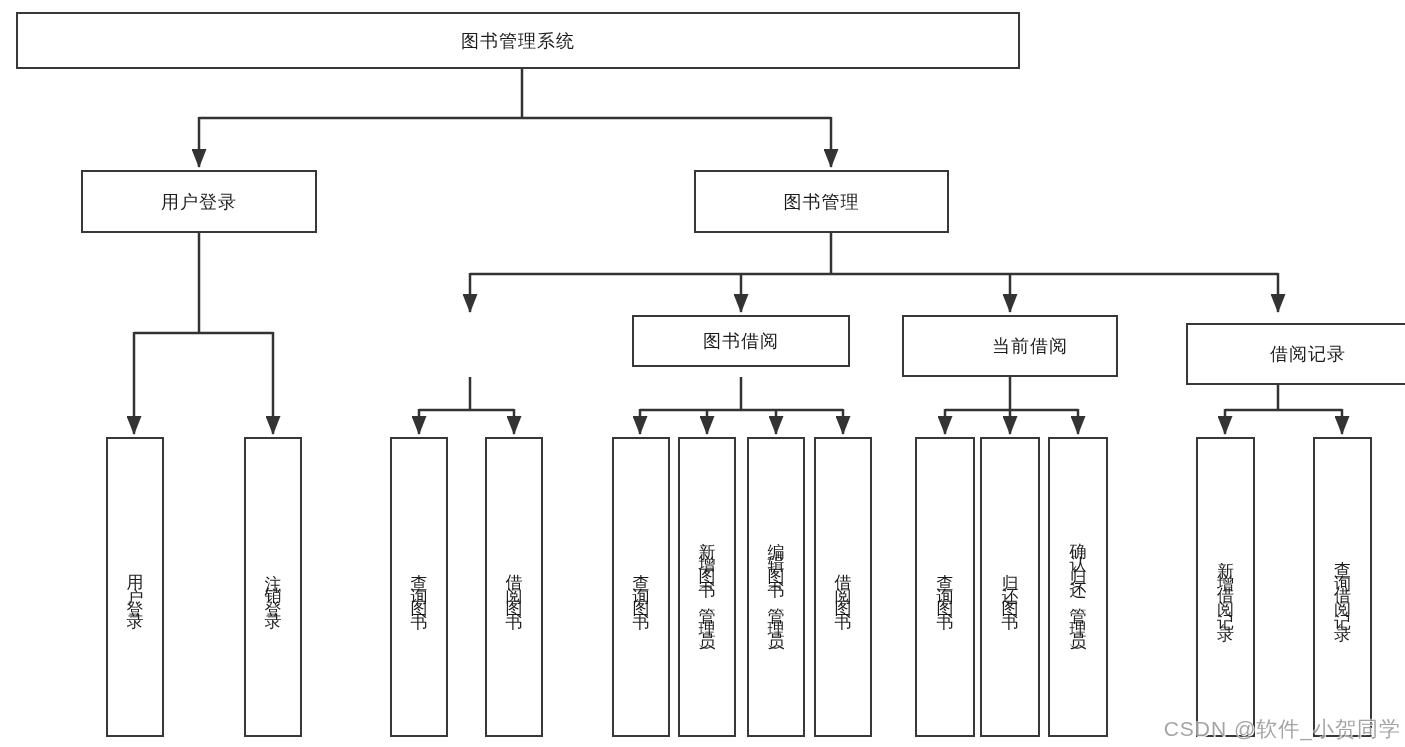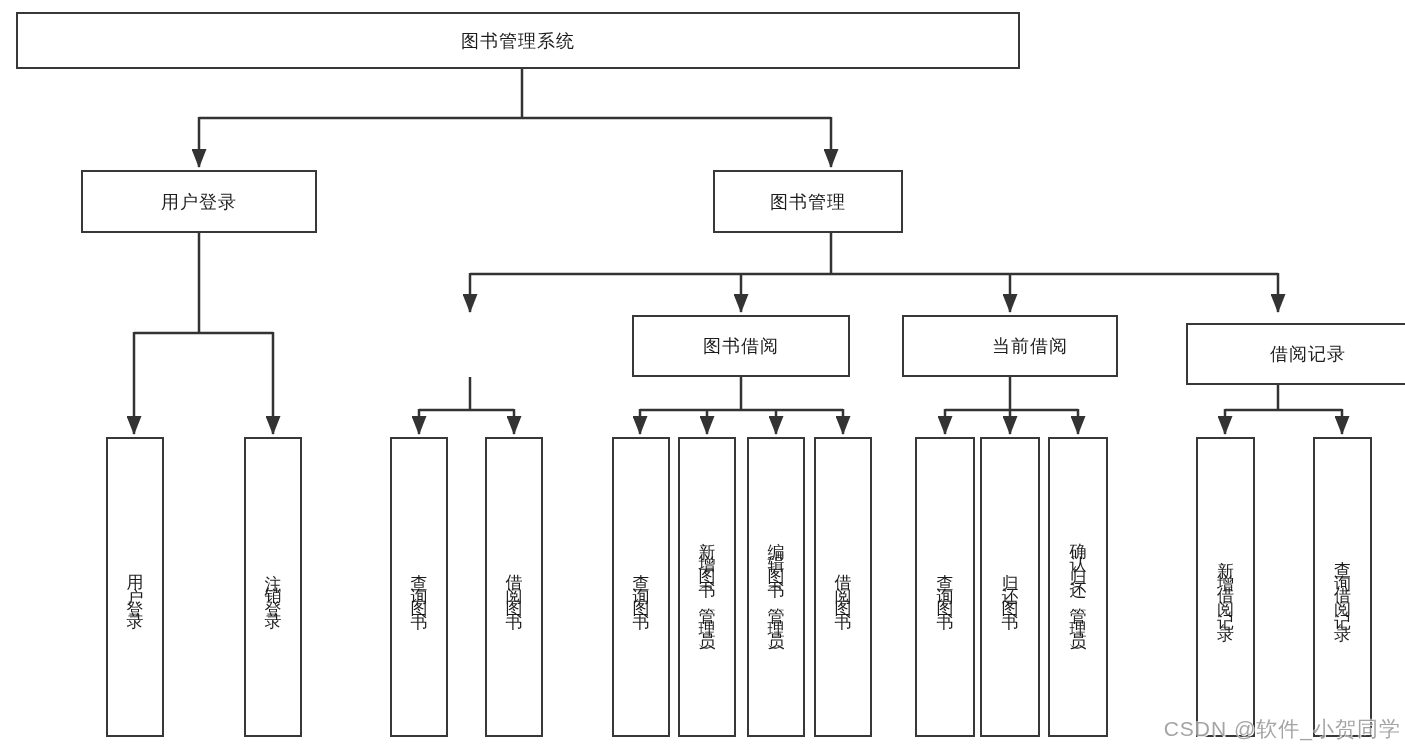--- a/index.html
+++ b/index.html
@@ -42,24 +42,24 @@
     writing-mode: vertical-rl;
     text-orientation: mixed;
     font-size: 17px;
     letter-spacing: 13px;
     white-space: normal;
   }
   
   .n-root           { left: 16px;   top: 12px;  width: 1004px; height: 57px; }
   
   .n-user-login     { left: 81px;   top: 170px; width: 236px;  height: 63px; }
-  .n-book-mgmt      { left: 713px;  top: 170px; width: 190px;  height: 63px; }
+  .n-book-mgmt      { left: 694px;  top: 170px; width: 255px;  height: 63px; }
   
   .n-new-books      { left: 362px;  top: 315px; width: 216px;  height: 62px; }
-  .n-book-borrow    { left: 632px;  top: 315px; width: 218px;  height: 62px; }
+  .n-book-borrow    { left: 632px;  top: 315px; width: 218px;  height: 52px; }
   .n-current-borrow { left: 902px;  top: 315px; width: 216px;  height: 62px; padding-left: 40px; }
   .n-borrow-records { left: 1170px; top: 323px; width: 244px;  height: 62px; margin-left: 16px; }
   
   .leaf { top: 437px; height: 300px; width: 58px; }
   .n-ul-login      { left: 106px; }
   .n-ul-logout     { left: 244px; }
   .n-nb-query      { left: 390px; }
   .n-nb-borrow     { left: 485px; }
   .n-bb-query      { left: 612px; }
   .n-bb-add        { left: 678px; }

